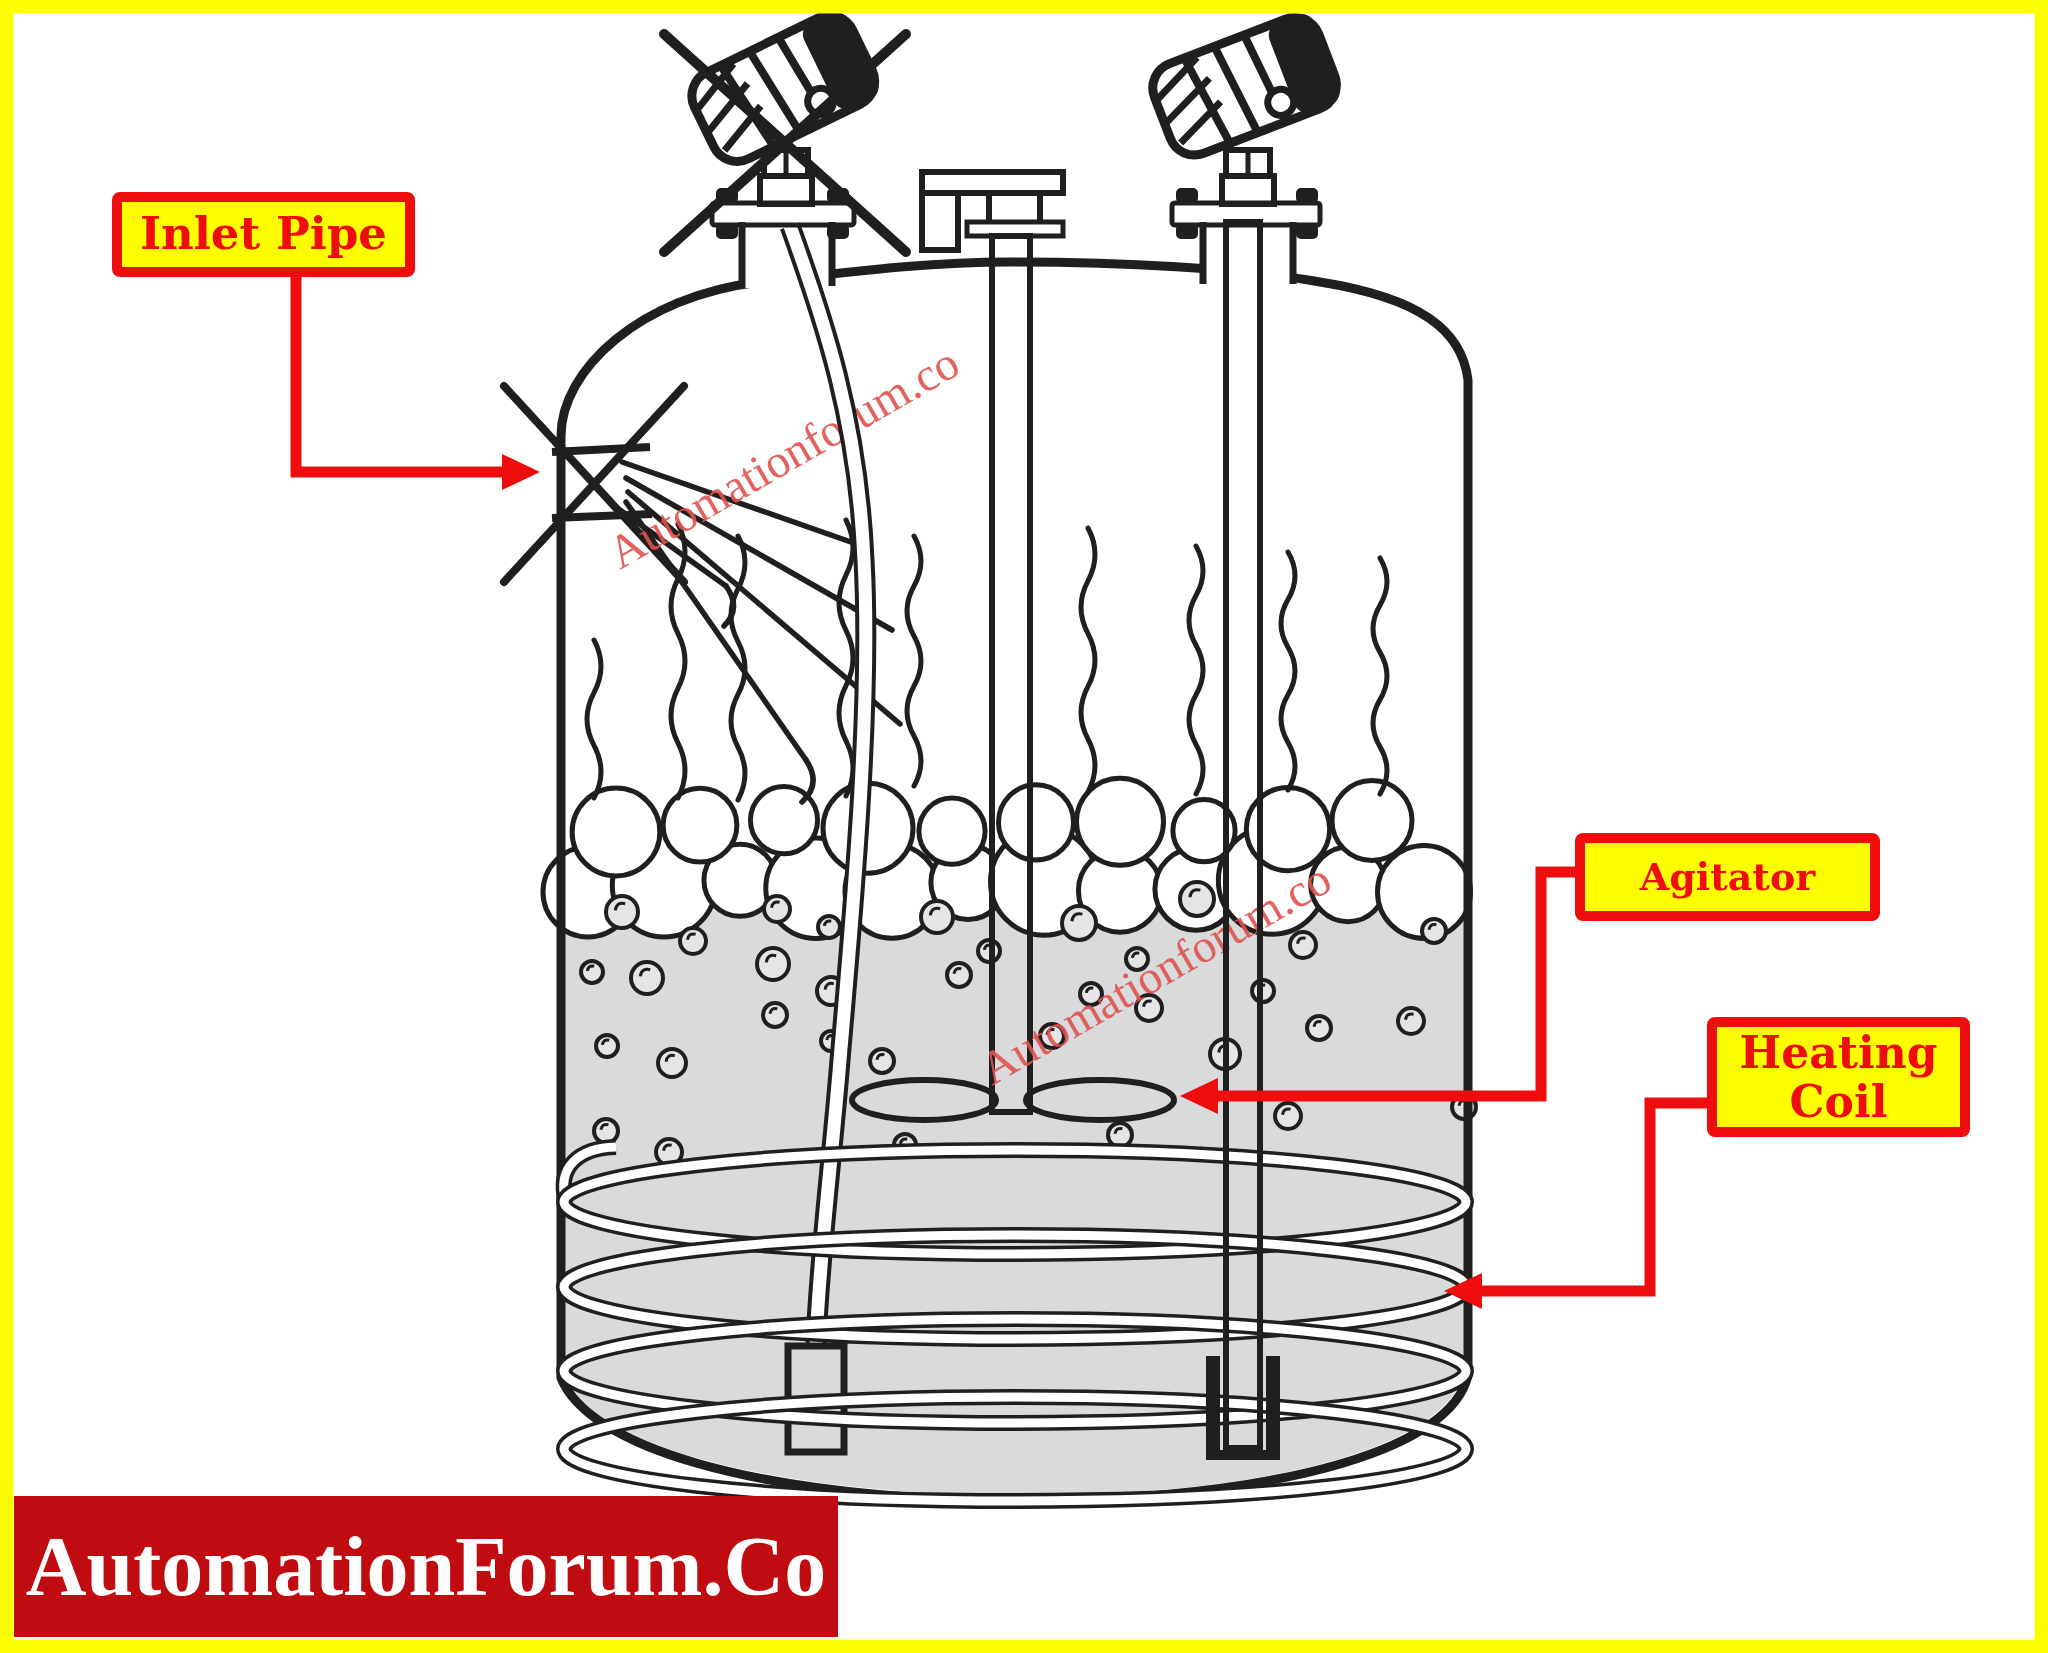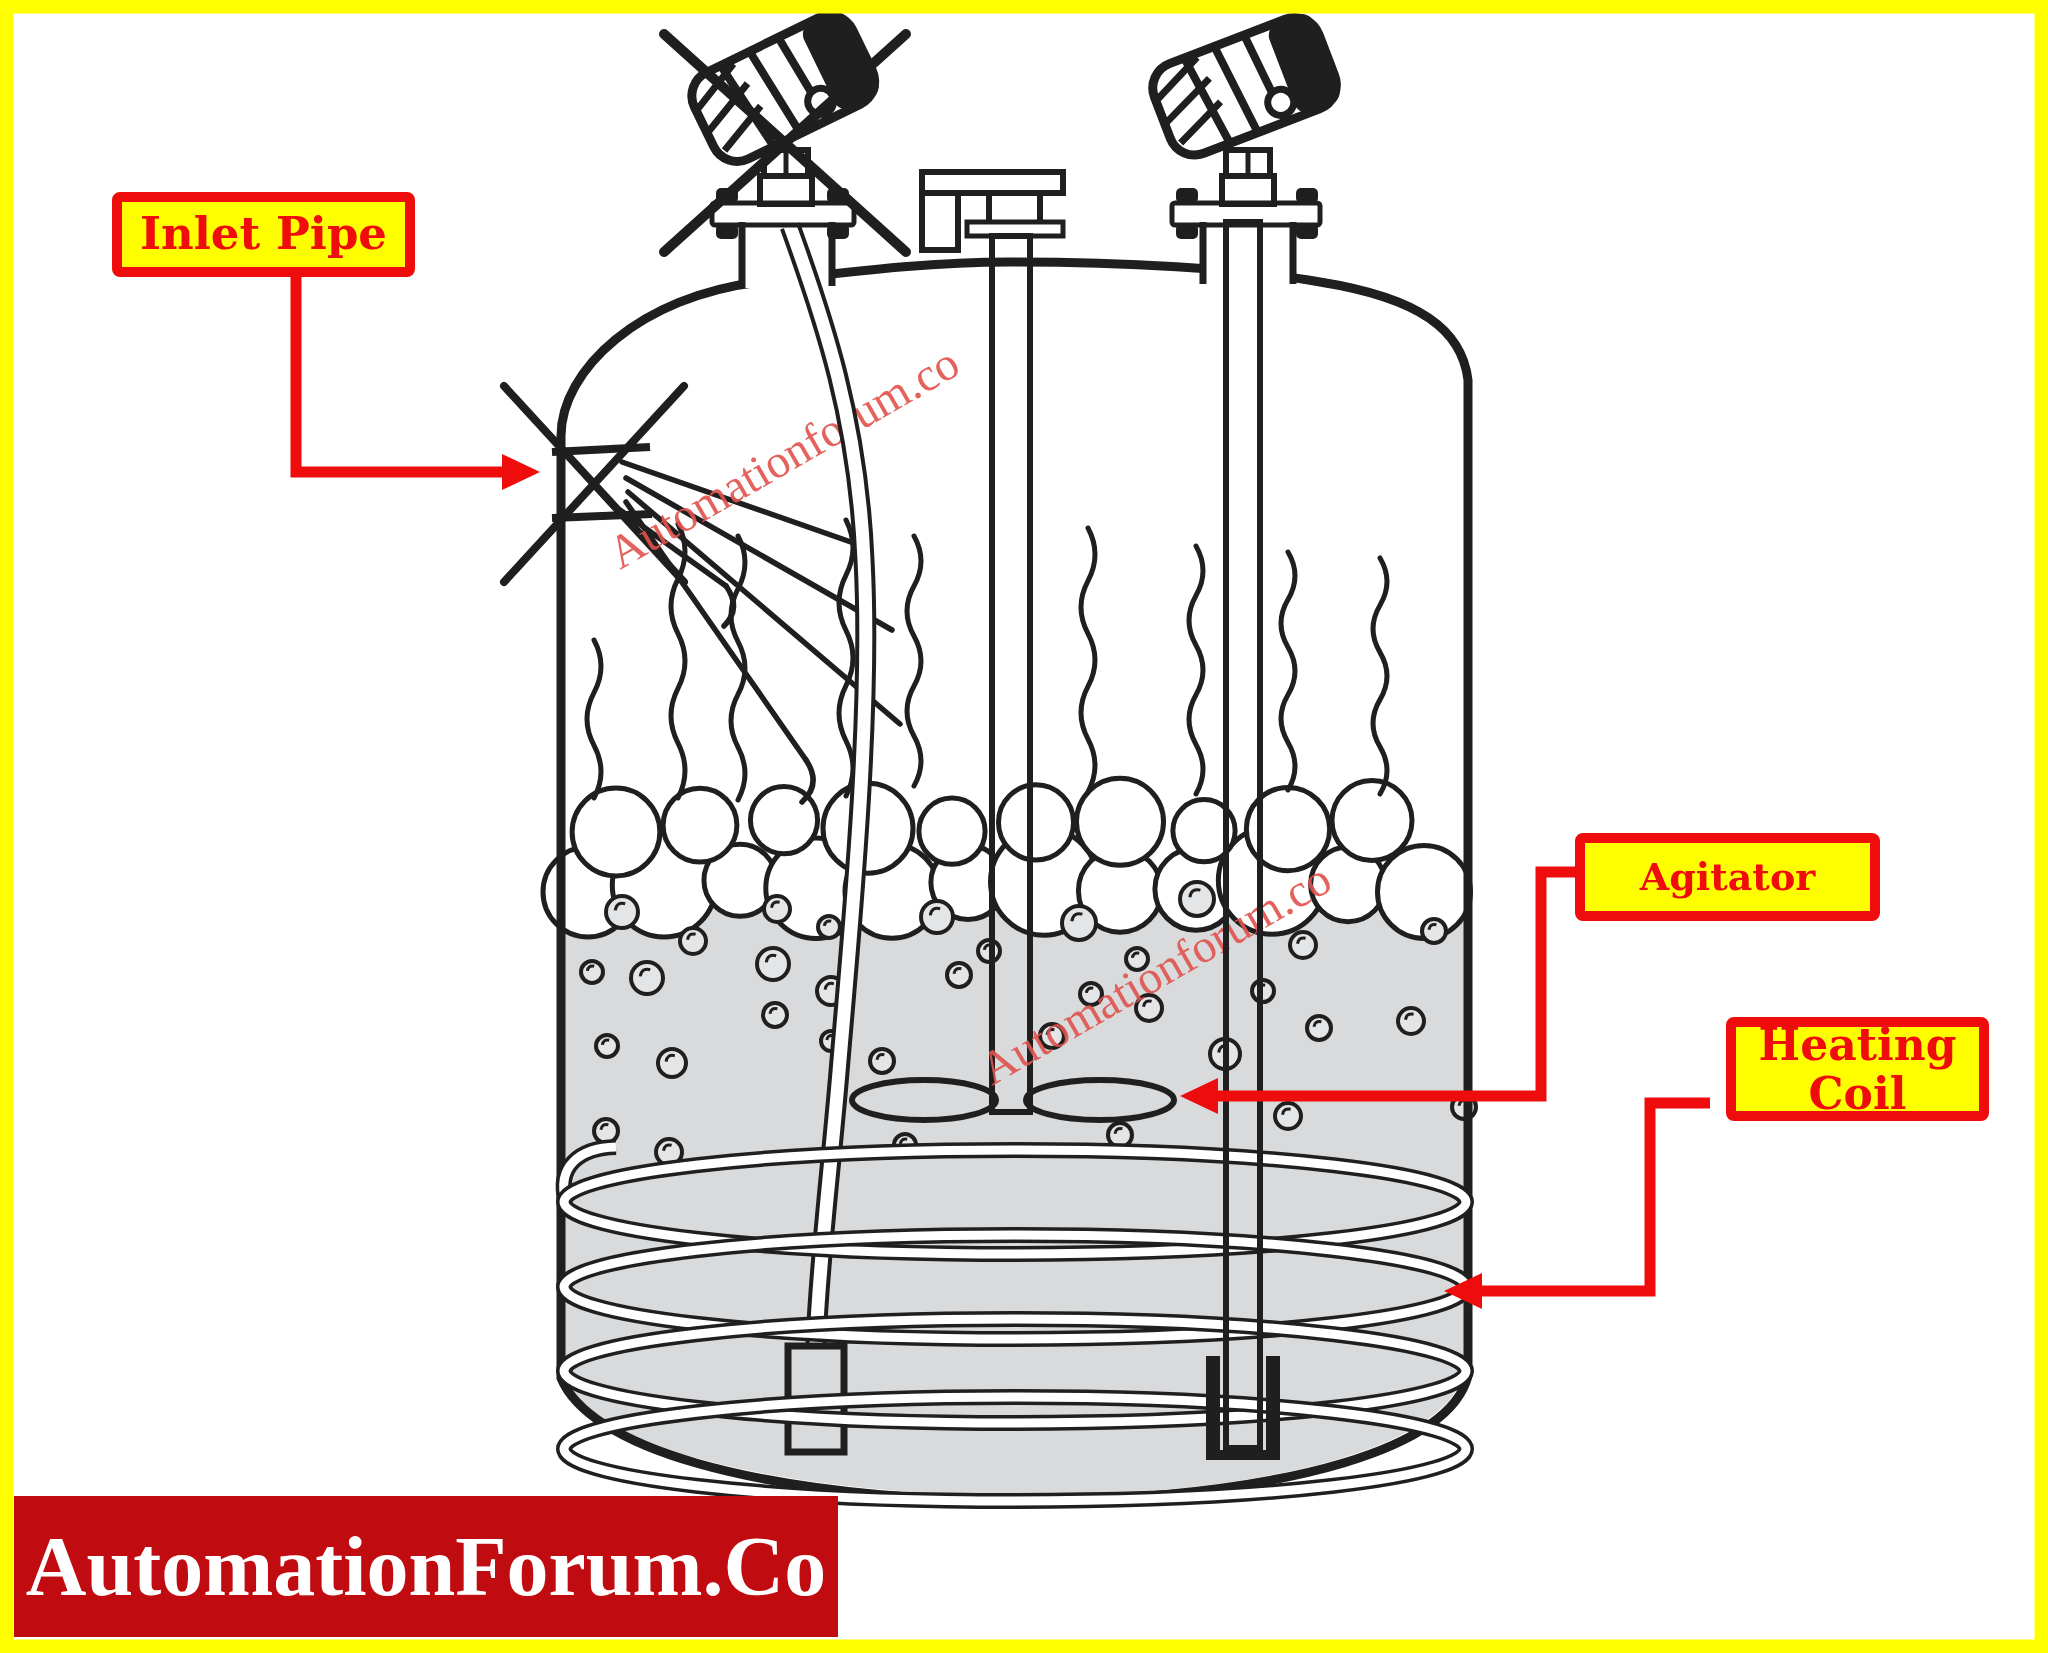--- a/index.html
+++ b/index.html
@@ -10,21 +10,21 @@
   .page{position:relative;width:2048px;height:1653px;background:var(--white);overflow:hidden;
         font-family:"Liberation Sans",sans-serif;}
   .page svg{position:absolute;left:0;top:0;}
   .callout{position:absolute;box-sizing:border-box;background:var(--yellow);
     border:10px solid var(--accent);border-radius:8px;color:var(--accent);
     font-family:"DejaVu Serif",serif;font-weight:bold;
     display:flex;align-items:center;justify-content:center;text-align:center;line-height:1.12;
     z-index:3;}
   #label-inlet{left:112px;top:192px;width:303px;height:85px;font-size:45px;}
   #label-agitator{left:1575px;top:833px;width:305px;height:88px;font-size:38px;}
-  #label-heating{left:1707px;top:1017px;width:263px;height:104px;font-size:44px;padding:12px 8px;margin-left:19px;}
+  #label-heating{left:1707px;top:1017px;width:263px;height:120px;font-size:44px;padding:12px 8px;}
   .logo{position:absolute;left:14px;top:1496px;width:824px;height:141px;background:var(--logo_bg);
     color:#fff;font-family:"Liberation Serif",serif;font-weight:bold;font-size:84px;
     display:flex;align-items:center;justify-content:center;white-space:nowrap;z-index:3;}
   .wmtext{font-family:"Liberation Serif",serif;font-size:47px;fill:var(--wm);opacity:.9;}
   .ln{stroke:var(--ink);fill:none;}
 </style>
 </head>
 <body>
 
 <div class="page">

